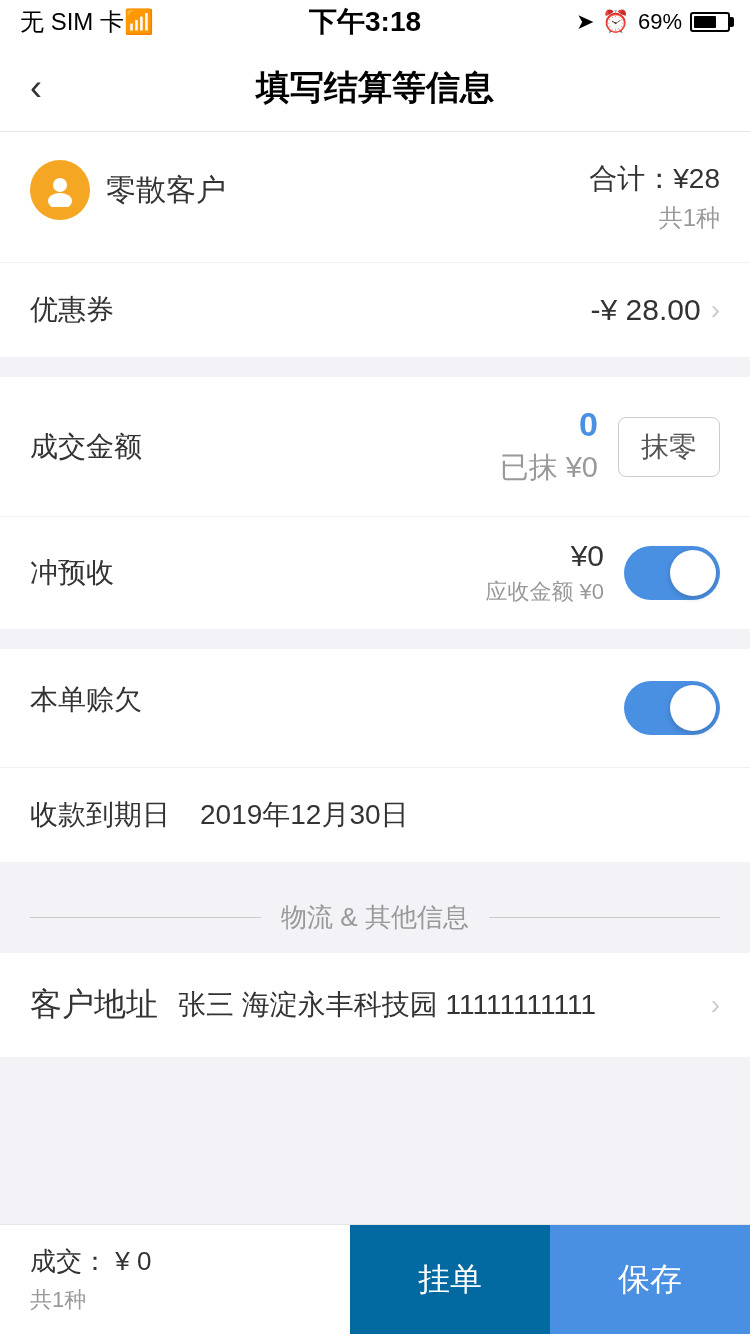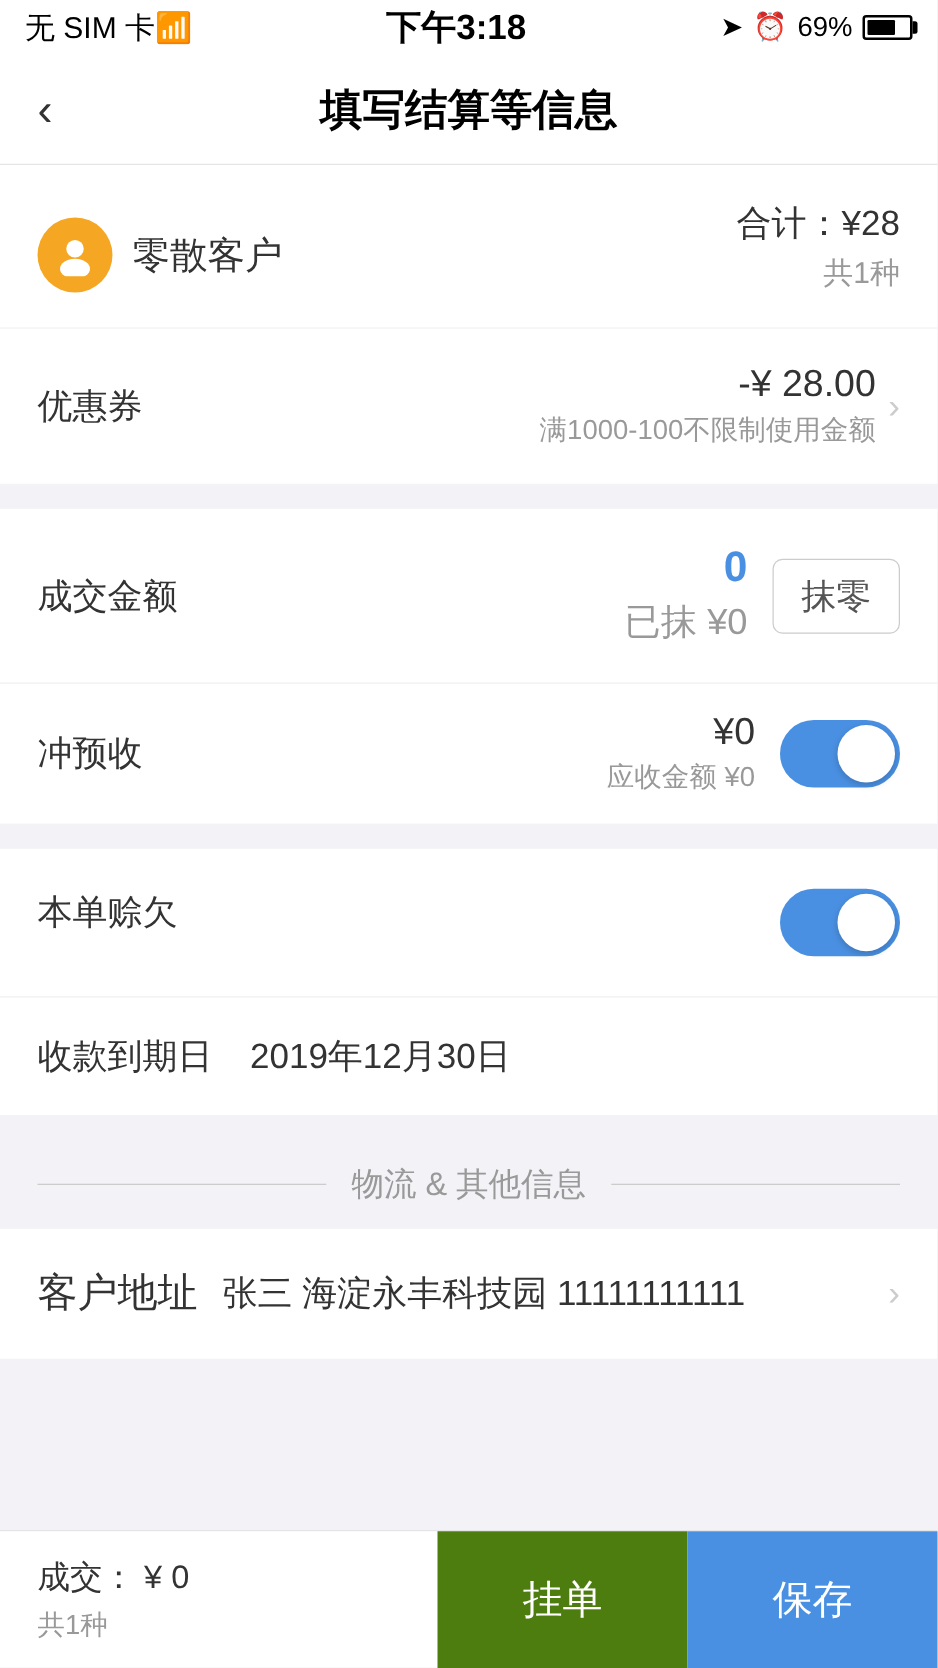--- a/index.html
+++ b/index.html
@@ -89,21 +89,21 @@
     
     .card {
       background: #fff;
       margin-bottom: 0;
     }
 
     
     .customer-row {
       background: #fff;
       display: flex;
-      align-items: flex-end;
+      align-items: flex-start;
       justify-content: space-between;
       padding: 28px 30px;
       border-bottom: 1px solid #f0f0f0;
     }
     .customer-left {
       display: flex;
       align-items: center;
       gap: 16px;
     }
     .avatar {
@@ -354,21 +354,21 @@
       color: #333;
     }
     .bottom-count {
       font-size: 22px;
       color: #999;
       margin-top: 6px;
     }
     .btn-pending {
       width: 200px;
       height: 110px;
-      background: #4d7c0f;
+      background: #0369a1;
       display: flex;
       align-items: center;
       justify-content: center;
       font-size: 32px;
       color: #fff;
       cursor: pointer;
       font-weight: 500;
     }
     .btn-save {
       width: 200px;
@@ -424,21 +424,20 @@
         <div class="total-label">合计：¥28</div>
         <div class="total-count">共1种</div>
       </div>
     </div>
 
     <div class="coupon-row">
       <span class="row-label">优惠券</span>
       <div class="coupon-right">
         <div class="coupon-info">
           <div class="coupon-discount">-¥ 28.00</div>
-          <div class="coupon-desc">满1000-100不限制使用金额</div>
         </div>
         <span class="chevron-right">›</span>
       </div>
     </div>
   </div>
 
   <div class="section-divider"></div>
 
   <div class="transaction-section">
     <div class="transaction-row">

